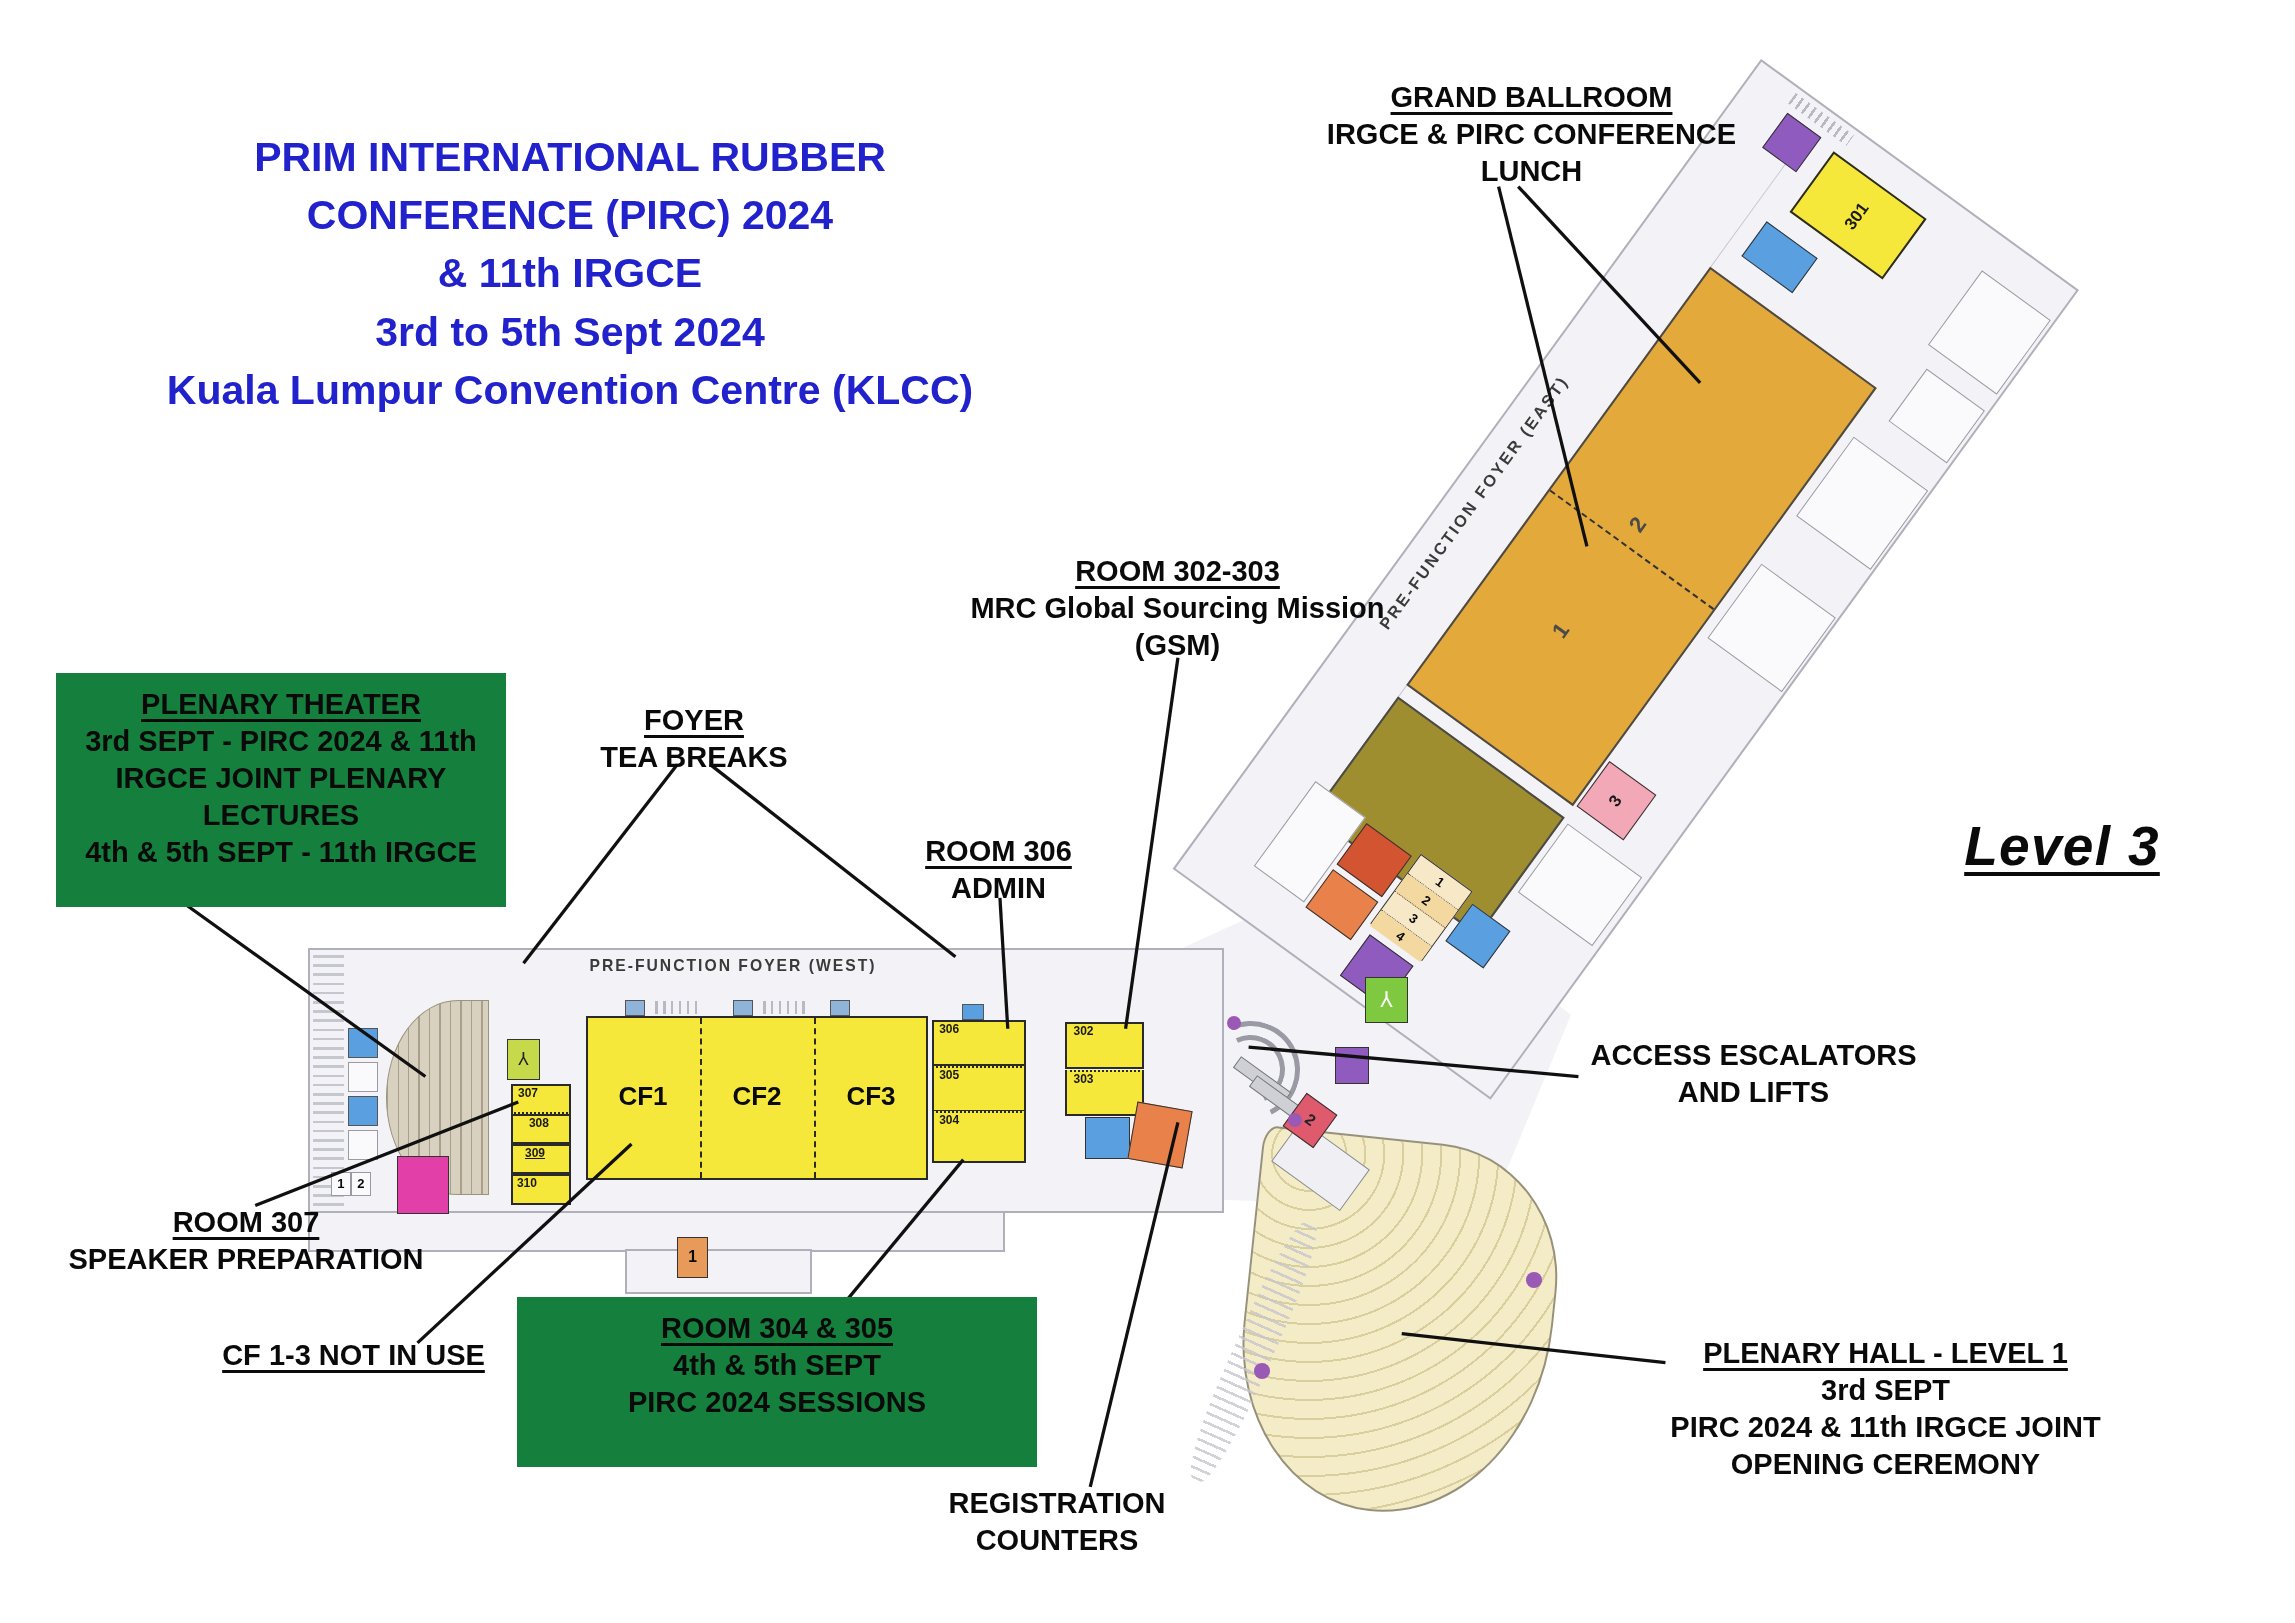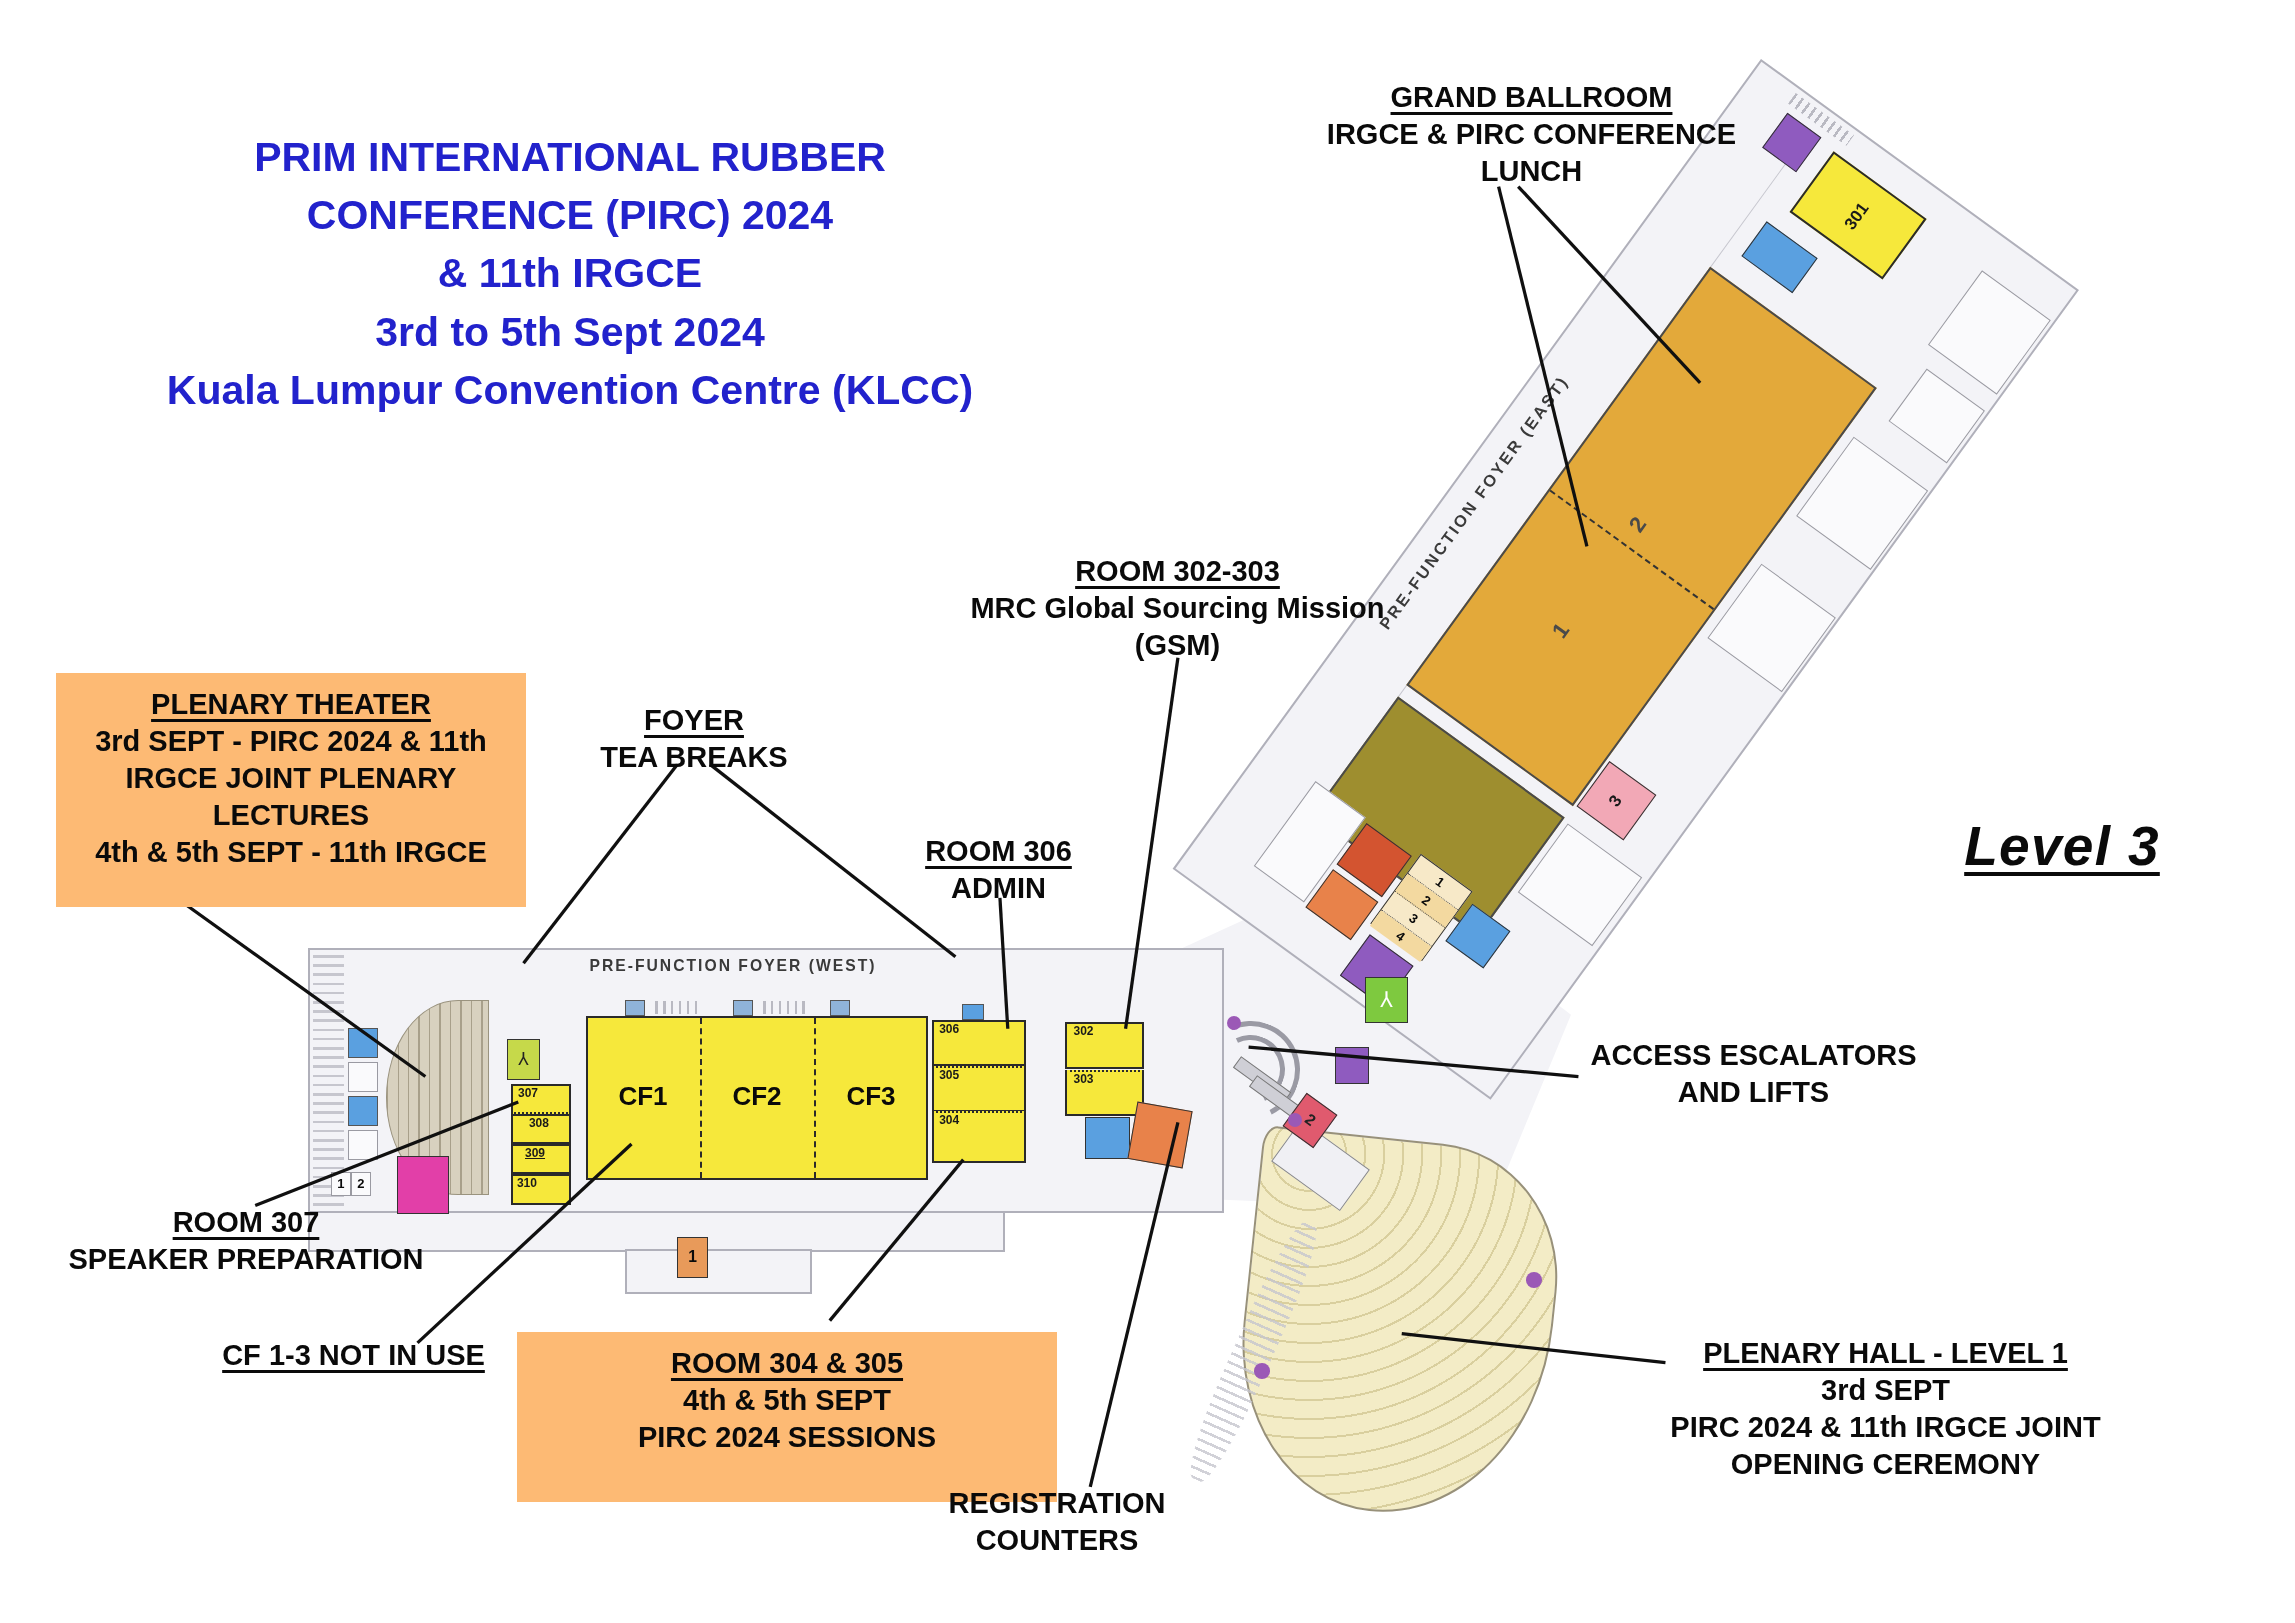--- a/index.html
+++ b/index.html
@@ -3,21 +3,21 @@
 <meta charset="utf-8">
 <style>
   html,body{margin:0;padding:0;background:#ffffff;}
   body{font-family:"Liberation Sans",sans-serif;color:#0a0a0a;}
   #canvas{position:relative;width:2295px;height:1623px;background:#ffffff;overflow:hidden;}
   .abs{position:absolute;box-sizing:border-box;}
   
   .ann{position:absolute;z-index:20;text-align:center;font-weight:bold;font-size:29px;line-height:1.28;color:#0a0a0a;}
   .ann .hd{text-decoration:underline;text-underline-offset:4.6px;text-decoration-thickness:2.6px;display:block;}
   .ann .ln{display:block;}
-  .pinkbox{background:#fdba74;padding:13px 12px;}
+  .pinkbox{background:#15803d;padding:13px 2px;}
   
   #title{position:absolute;left:92px;top:128px;width:956px;text-align:center;z-index:20;
          color:#2222cc;font-weight:bold;font-size:41px;line-height:1.42;}
   
   #level{position:absolute;left:1892px;top:814px;width:340px;text-align:center;z-index:20;
          font-size:55px;font-weight:bold;font-style:italic;text-decoration:underline;
          text-underline-offset:6.5px;text-decoration-thickness:3.9px;letter-spacing:1.3px;}
   
   .floor{background:#f3f3f7;border:2px solid #b0b0ba;}
   .room{border:2px solid #2a2a2a;}
@@ -236,21 +236,21 @@
 
   <div class="ann" style="left:56px;top:1204px;width:380px;">
     <span class="hd">ROOM 307</span>
     <span class="ln">SPEAKER PREPARATION</span>
   </div>
 
   <div class="ann" style="left:170px;top:1337px;width:367px;">
     <span class="hd">CF 1-3 NOT IN USE</span>
   </div>
 
-  <div class="ann pinkbox" style="left:517px;top:1332px;width:516px;height:144px;">
+  <div class="ann pinkbox" style="left:517px;top:1297px;width:516px;height:144px;">
     <span class="hd">ROOM 304 &amp; 305</span>
     <span class="ln">4th &amp; 5th SEPT</span>
     <span class="ln">PIRC 2024 SESSIONS</span>
   </div>
 
   <div class="ann" style="left:903px;top:1485px;width:308px;">
     <span class="ln">REGISTRATION</span>
     <span class="ln">COUNTERS</span>
   </div>
 

